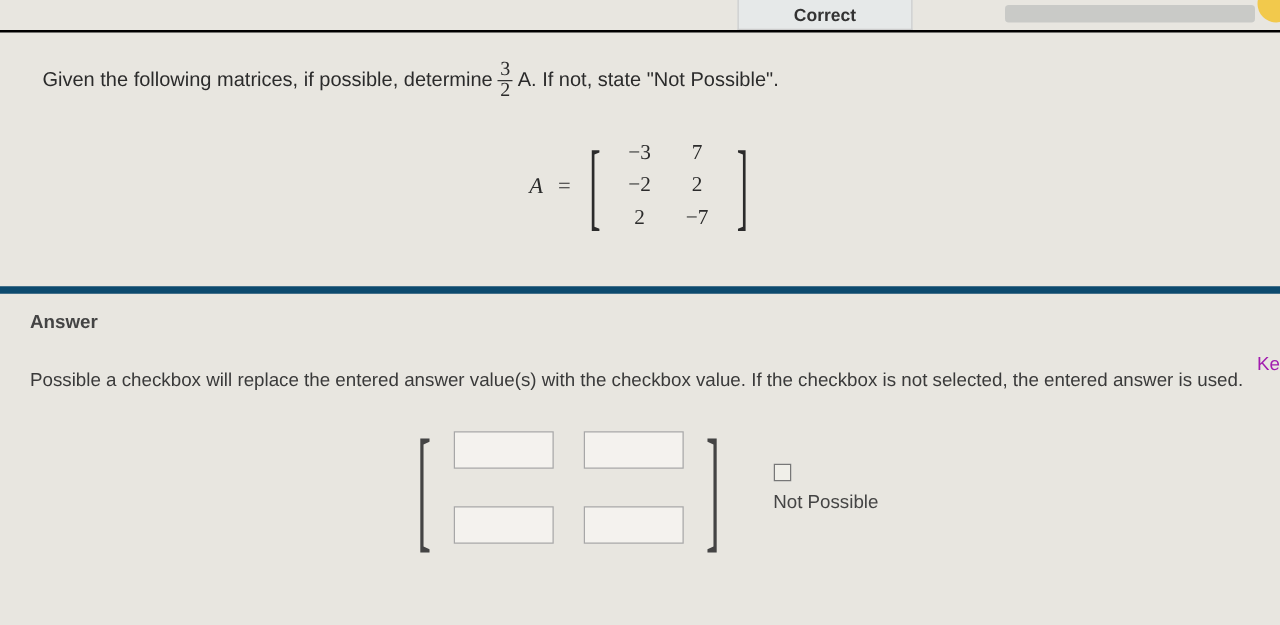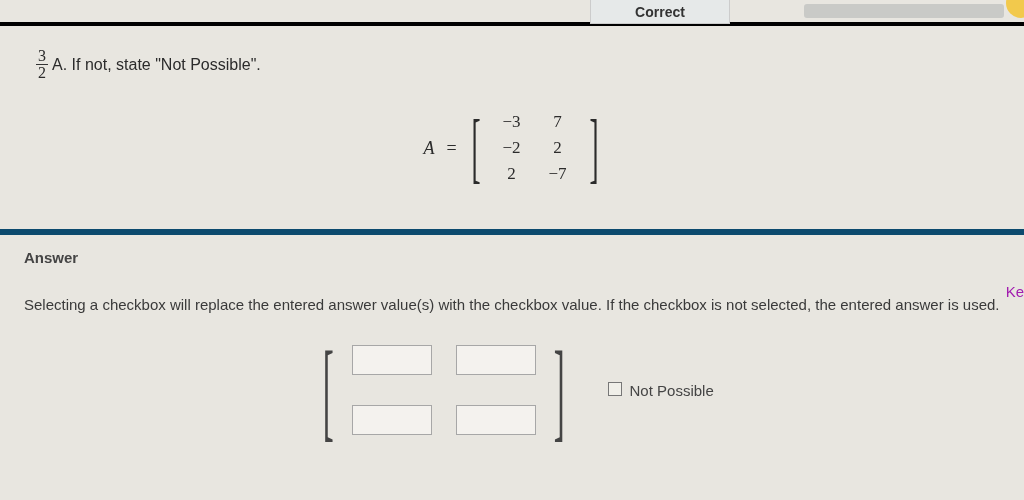--- a/index.html
+++ b/index.html
@@ -10,21 +10,21 @@
     background: #e8e6e0;
     width: 1024px;
     height: 500px;
     overflow: hidden;
     color: #333;
   }
   .topbar {
     height: 26px;
     display: flex;
     align-items: flex-start;
-    border-bottom: 4px solid #000000;
+    border-bottom: 2px solid #000000;
   }
   .tab-correct {
     position: absolute;
     left: 590px;
     top: 0;
     height: 24px;
     width: 140px;
     background: #e6e9e9;
     border: 1px solid #ccc;
     border-top: none;
@@ -140,20 +140,21 @@
     height: 30px;
     border: 1px solid #a7a7a7;
     background: #f4f2ee;
   }
   .np-wrap {
     display: flex;
     gap: 8px;
     font-size: 15px;
     color: #444;
     margin-left: 10px;
+    flex-direction: column;
   }
   .np-box {
     width: 14px;
     height: 14px;
     border: 1px solid #777;
     background: #f0efe9;
   }
   .circle {
     position: absolute;
     right: 0;
@@ -172,20 +173,21 @@
 
 <div class="topbar">
   <div class="tab-correct">
     <span>Correct</span>
   </div>
   <div class="progress"></div>
 </div>
 
 <div class="question">
   <div class="qtext">
+    <span>Given the following matrices, if possible, determine </span>
     <span class="frac">
       <span class="num">3</span>
       <span class="den">2</span>
     </span>
     <span>A. If not, state "Not Possible".</span>
   </div>
 
   <div class="matrix-eq">
     <span class="mA">A</span>
     <span class="eq">=</span>
@@ -198,21 +200,21 @@
       <span>2</span>
       <span>−7</span>
     </div>
     <span class="bracket-r">]</span>
   </div>
 </div>
 
 <div class="answer-section">
   <div class="answer-h">Answer</div>
   <div class="ke"><span>Ke</span></div>
-  <div class="hint">Selecting a checkbox will replace the entered answer value(s) with the checkbox value. If the checkbox is not selected, the entered answer is used.</div>
+  <div class="hint">Possible a checkbox will replace the entered answer value(s) with the checkbox value. If the checkbox is not selected, the entered answer is used.</div>
 
   <div class="ans-area">
     <div class="ans-matrix">
       <span class="abrk-l">[</span>
       <div class="agrid">
         <input class="ans-input" value="" style="">
         <input class="ans-input" value="" style="">
         <input class="ans-input" value="" style="">
         <input class="ans-input" value="" style="">
       </div>

